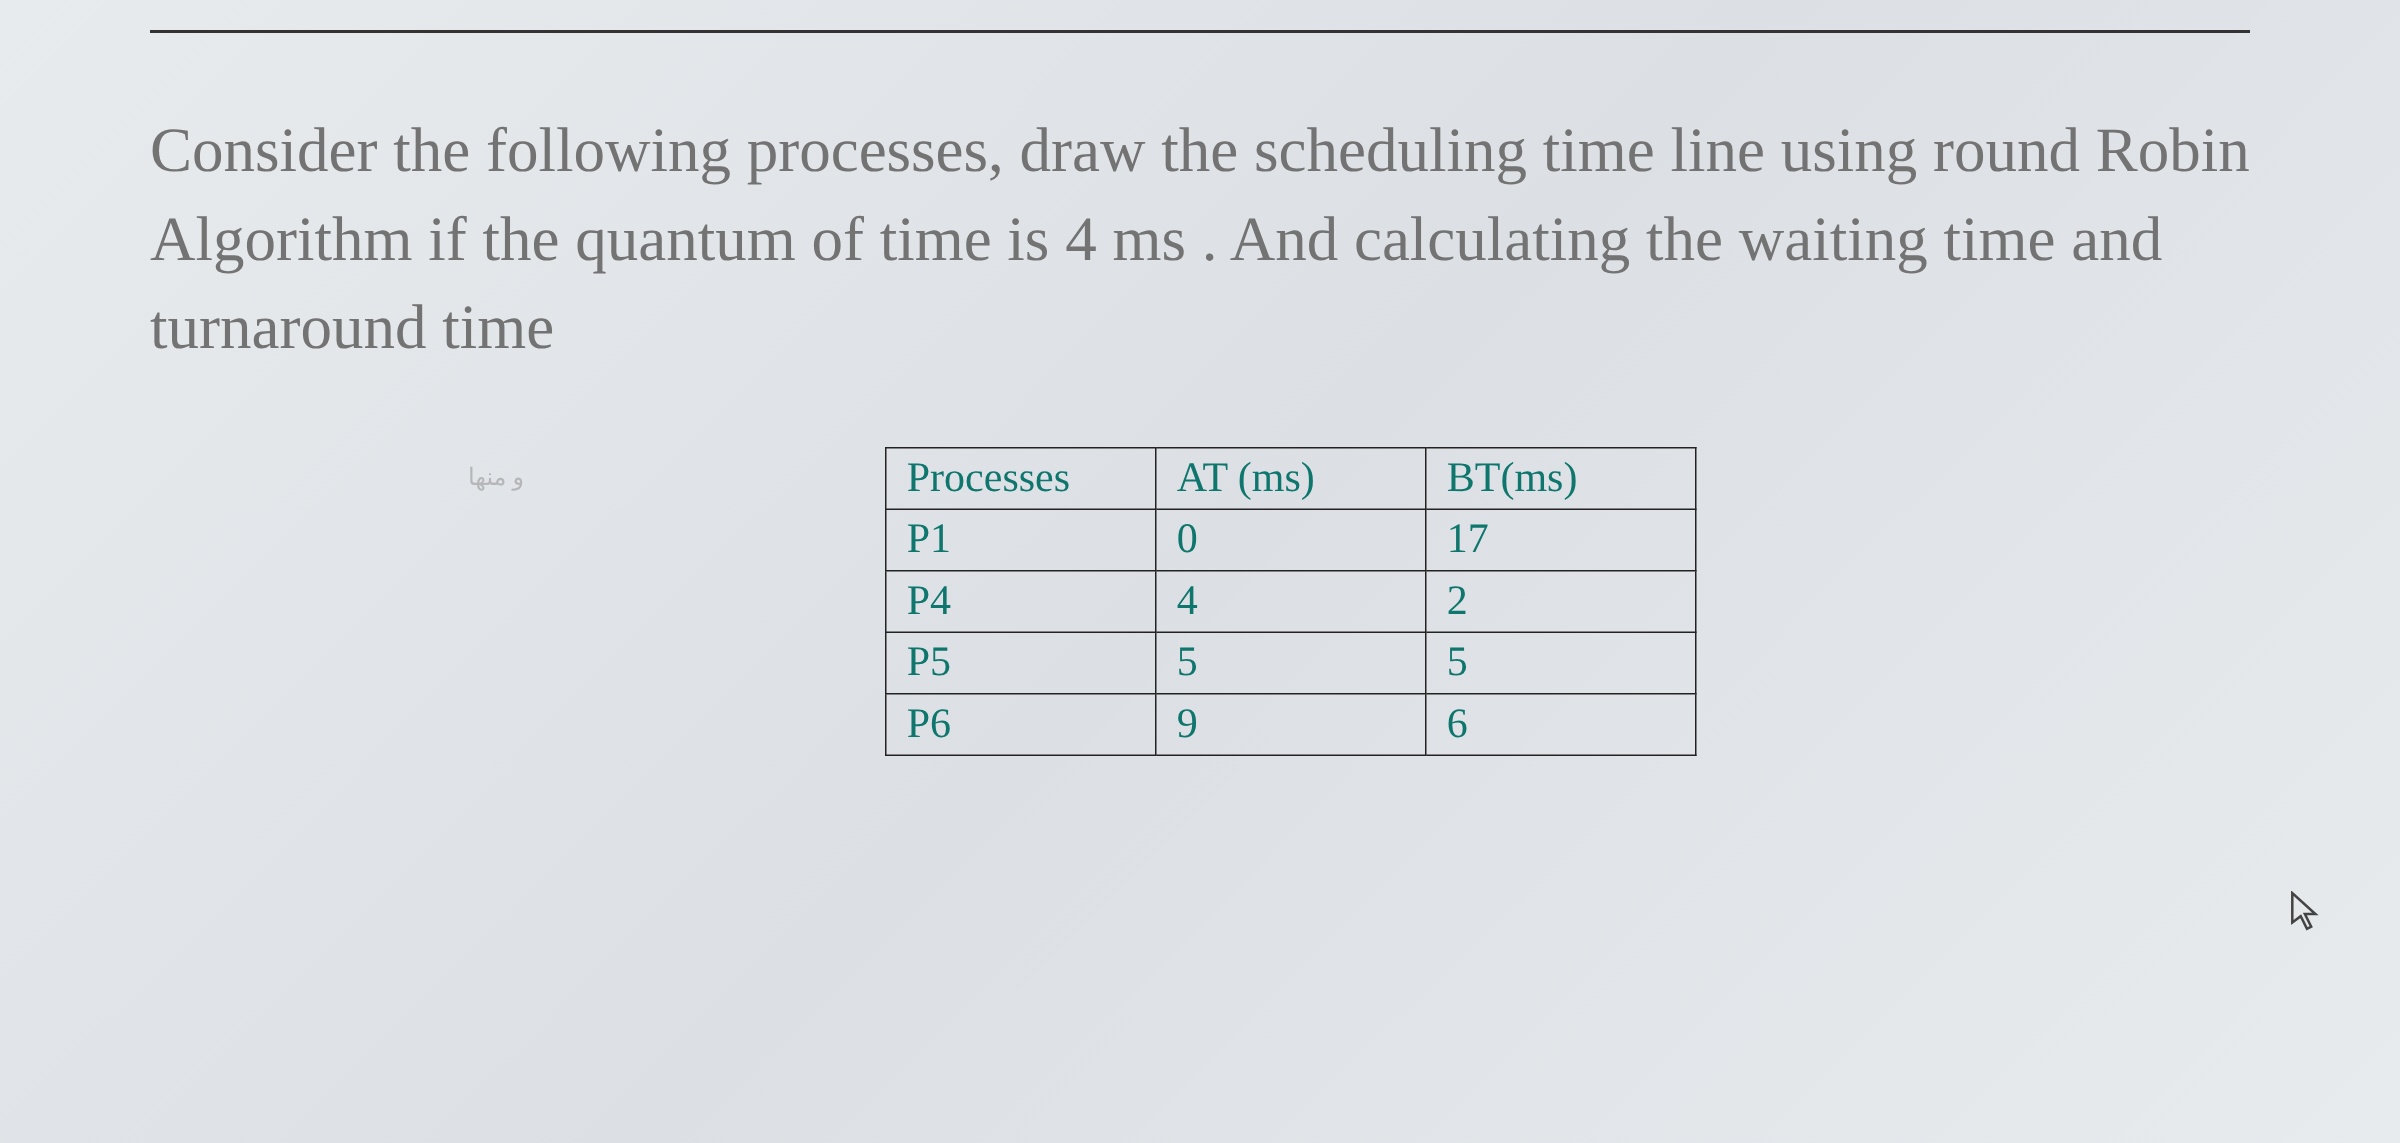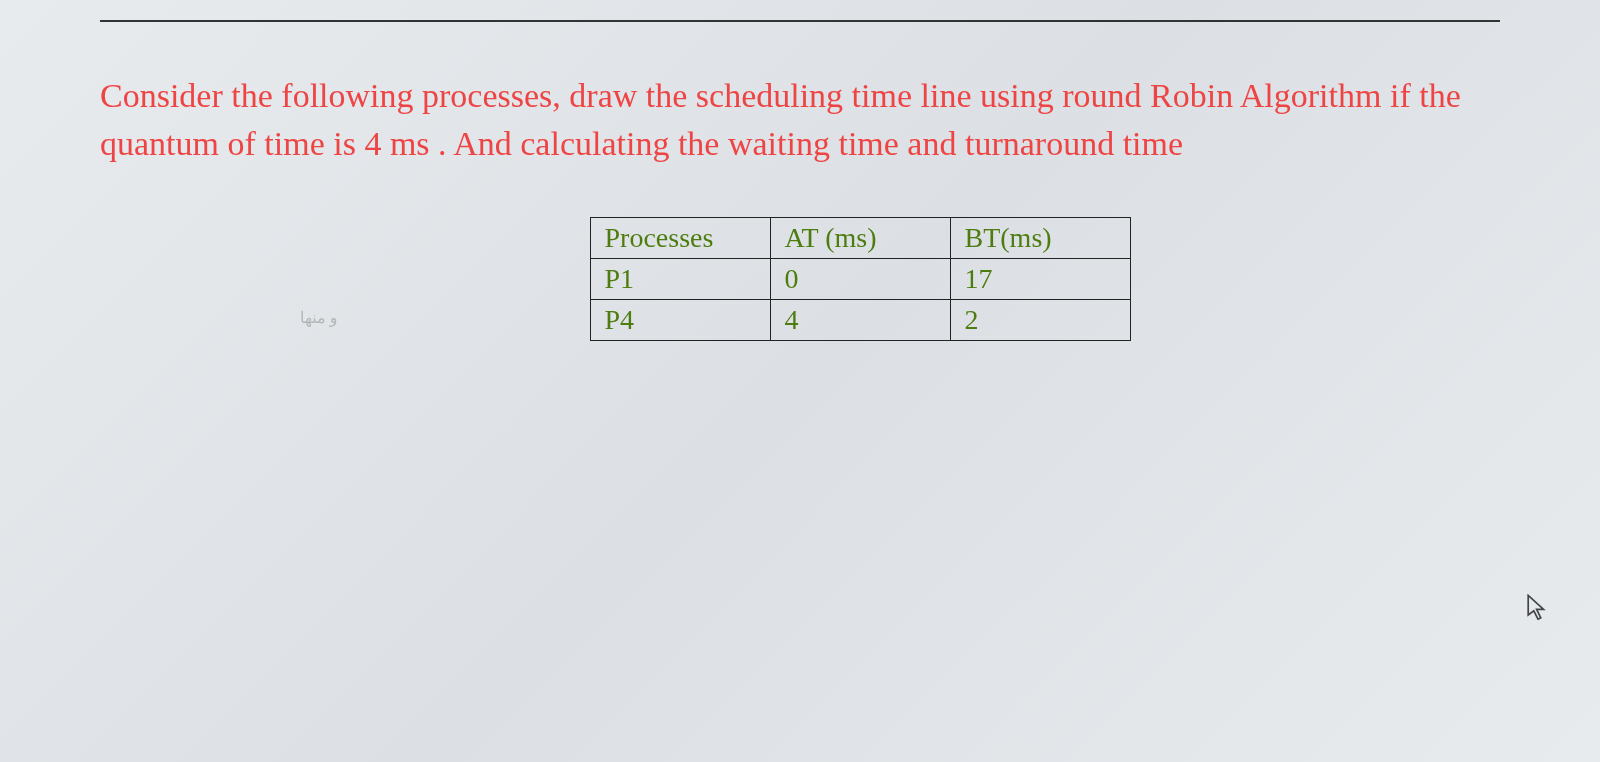--- a/index.html
+++ b/index.html
@@ -17,36 +17,36 @@
       position: relative;
       overflow: hidden;
     }
     .top-rule {
       border-top: 2px solid #333;
       margin-bottom: 50px;
       margin-left: 10px;
       margin-right: 10px;
     }
     .question-text {
-      font-size: 34px;
+      font-size: 42px;
       line-height: 1.4;
       margin-bottom: 50px;
-      color: #ef4444;
+      color: #737373;
       padding-left: 10px;
     }
     .table-wrap {
       display: flex;
       justify-content: center;
       margin-top: 30px;
       padding-left: 120px;
     }
     table {
       border-collapse: collapse;
       font-size: 28px;
-      color: #4d7c0f;
+      color: #0f766e;
     }
     table td, table th {
       border: 1.5px solid #222;
       padding: 4px 14px;
       text-align: left;
       font-weight: normal;
       min-width: 180px;
       height: 40px;
     }
     .cursor-arrow {
@@ -55,21 +55,21 @@
       bottom: 140px;
       width: 24px;
       height: 28px;
     }
     .cursor-arrow svg {
       width: 100%;
       height: 100%;
     }
     .artifact {
       position: absolute;
-      left: 300px;
+      left: 312px;
       top: 308px;
       font-size: 16px;
       color: #888;
       opacity: 0.5;
       user-select: none;
     }
   </style>
 </head>
 <body>
 
@@ -90,20 +90,30 @@
     <tr>
       <td>P1</td>
       <td>0</td>
       <td>17</td>
     </tr>
     <tr>
       <td>P4</td>
       <td>4</td>
       <td>2</td>
     </tr>
+    <tr>
+      <td>P5</td>
+      <td>5</td>
+      <td>5</td>
+    </tr>
+    <tr>
+      <td>P6</td>
+      <td>9</td>
+      <td>6</td>
+    </tr>
   </tbody>
     </table>
 </div>
 
 <div class="cursor-arrow">
   <svg viewBox="0 0 16 20">
     <path d="M1 1 L1 15 L5 12 L8 18 L10 17 L7 11 L12 11 Z" fill="none" stroke="#444" stroke-width="1.2"></path>
   </svg>
 </div>
 

